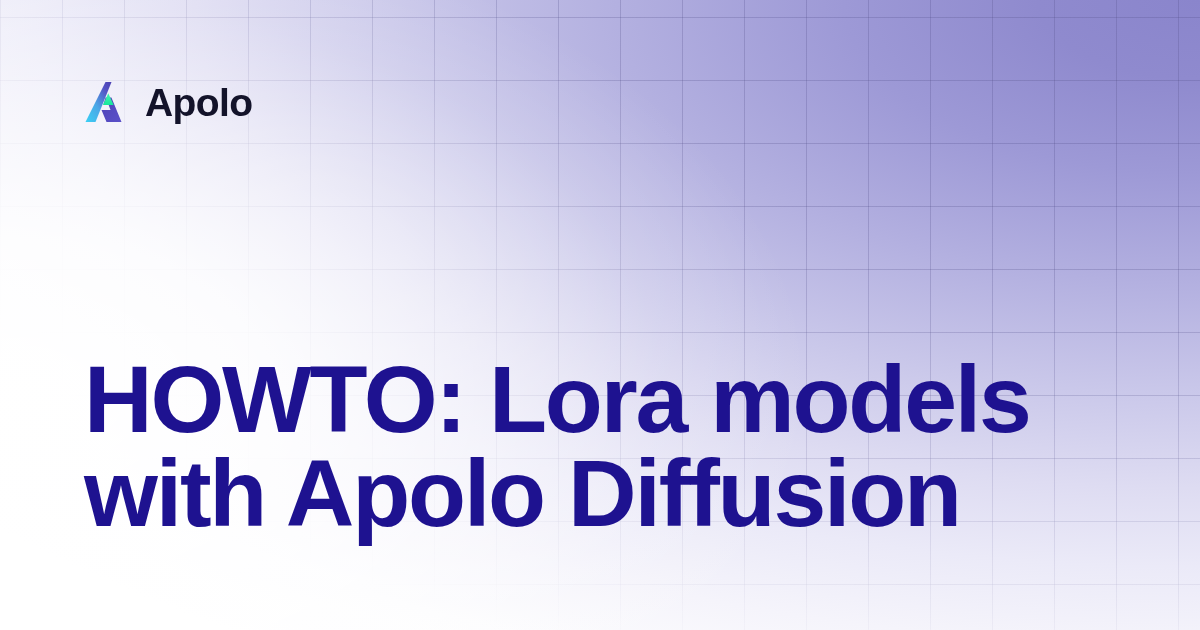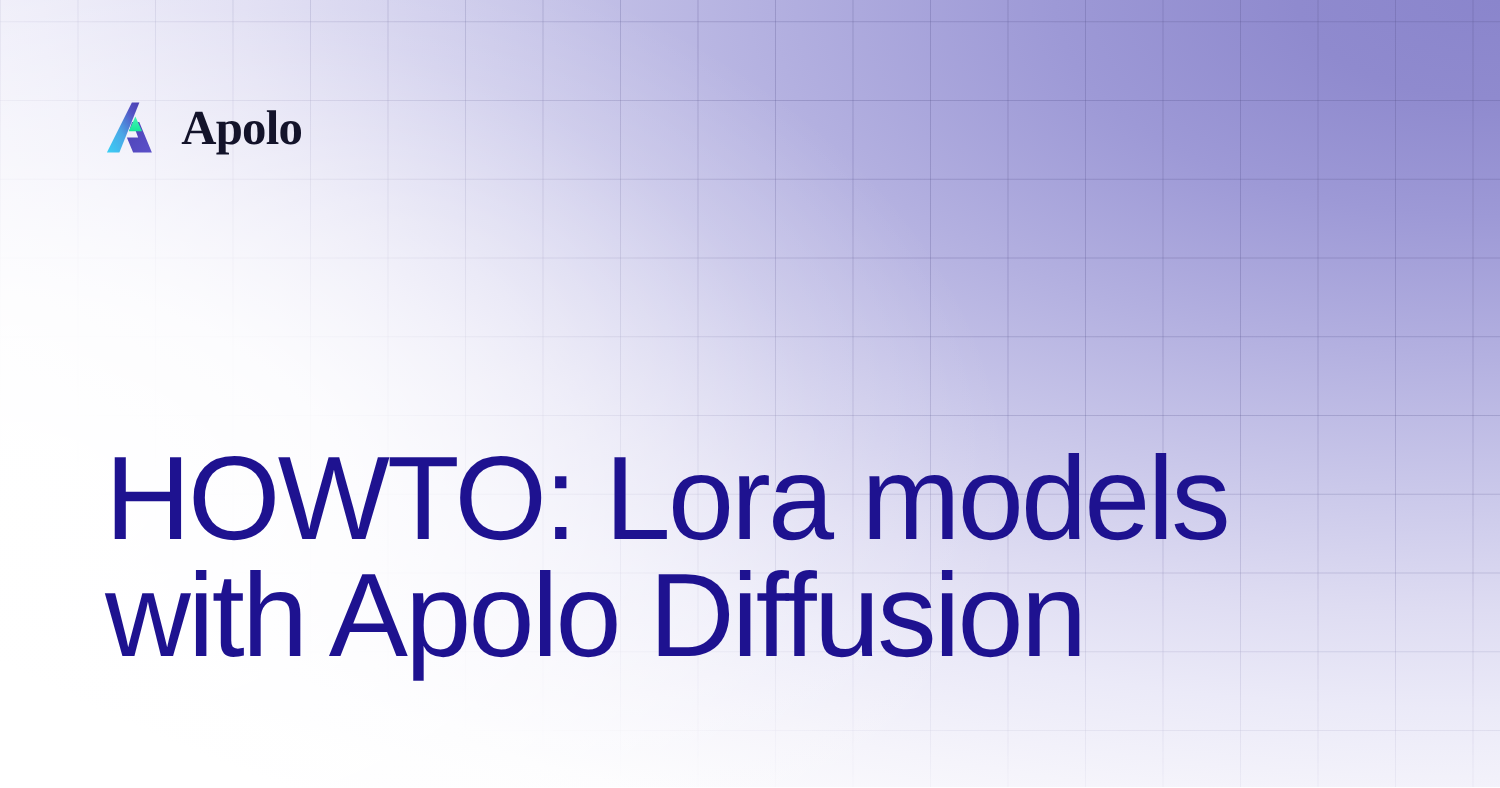--- a/index.html
+++ b/index.html
@@ -94,39 +94,39 @@
     align-items: center;
     gap: 17px;
     z-index: 5;
   }
   .brand-mark {
     display: block;
     width: 44px;
     height: 44px;
   }
   .brand-name {
-    font-family: Liberation Serif, serif;
+    font-family: Liberation Sans, sans-serif;
     font-size: 39px;
     font-weight: bold;
     letter-spacing: -0.6px;
     color: #13132a;
     line-height: 1;
     white-space: nowrap;
   }
 
   
 
   .headline {
     position: absolute;
     left: 84px;
     top: 352px;
     width: 1020px;
     z-index: 5;
     font-family: "Liberation Sans", sans-serif;
-    font-weight: normal;
+    font-weight: bold;
     font-size: 95px;
     line-height: 94px;
     letter-spacing: -2.2px;
     color: #1e1290;
     margin: 0;
   }
   .headline-line {
     display: block;
     white-space: nowrap;
   }

